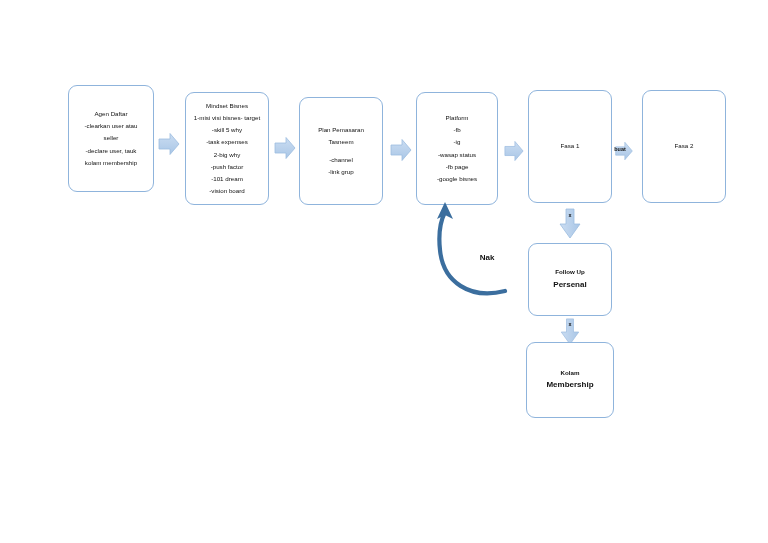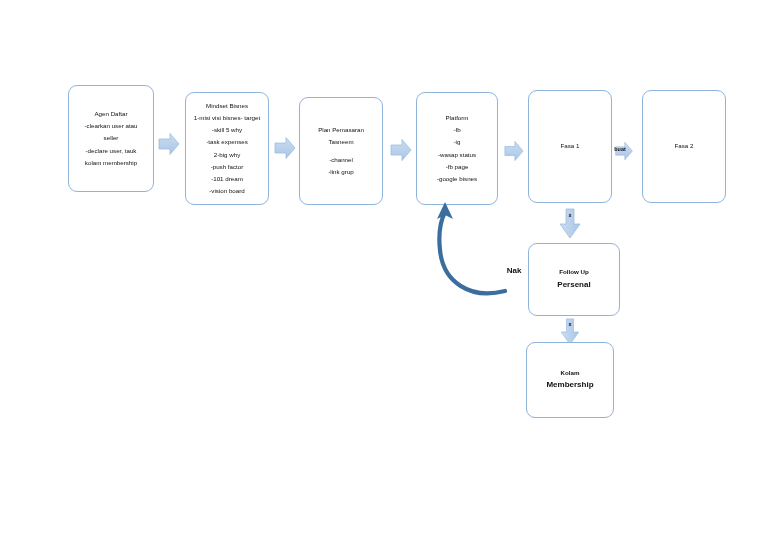--- a/index.html
+++ b/index.html
@@ -156,34 +156,34 @@
     <defs>
       <linearGradient id="ag2" x1="0" y1="0" x2="1" y2="0">
         <stop offset="0%" stop-color="#CBDDF2"></stop>
         <stop offset="100%" stop-color="#A9C6E6"></stop>
       </linearGradient>
     </defs>
     <path d="M8,1 L16,1 L16,16 L22,16 L12,30 L2,16 L8,16 Z" fill="url(#ag2)" stroke="#9CBCE0" stroke-width="0.8"></path>
   </svg>
   <div class="arrow-label" style="left:563px; top:212px; width:14px;">x</div>
 
-  <div class="node bold" style="left:528px; top:243px; width:92px; height:73px;">
+  <div class="node bold" style="left:528px; top:243px; width:84px; height:73px;">
     <div class="title">Follow Up</div>
     <div class="line">Persenal</div>
   </div>
 
   <svg class="arrow-down" style="left:558px; top:318px;" width="24" height="28" viewBox="0 0 24 32">
     <path d="M8,1 L16,1 L16,16 L22,16 L12,30 L2,16 L8,16 Z" fill="url(#ag2)" stroke="#9CBCE0" stroke-width="0.8"></path>
   </svg>
   <div class="arrow-label" style="left:563px; top:321px; width:14px;">x</div>
 
   <div class="node bold" style="left:526px; top:342px; width:88px; height:76px;">
     <div class="title">Kolam</div>
     <div class="line">Membership</div>
   </div>
 
   <svg class="curve" width="768" height="543" viewBox="0 0 768 543" style="pointer-events:none;">
     <path d="M505,291 C470,300 443,282 440,250 C438,232 441,220 445,212" fill="none" stroke="#3B6E9E" stroke-width="4.2" stroke-linecap="round"></path>
     <path d="M445,202 L453,219 L445,215 L437,219 Z" fill="#3B6E9E"></path>
   </svg>
-  <div class="arrow-label big" style="left:472px; top:266px; width:30px;margin-left:27px;">Nak</div>
+  <div class="arrow-label big" style="left:472px; top:253px; width:30px;">Nak</div>
 
 </div>
 
 </body></html>

